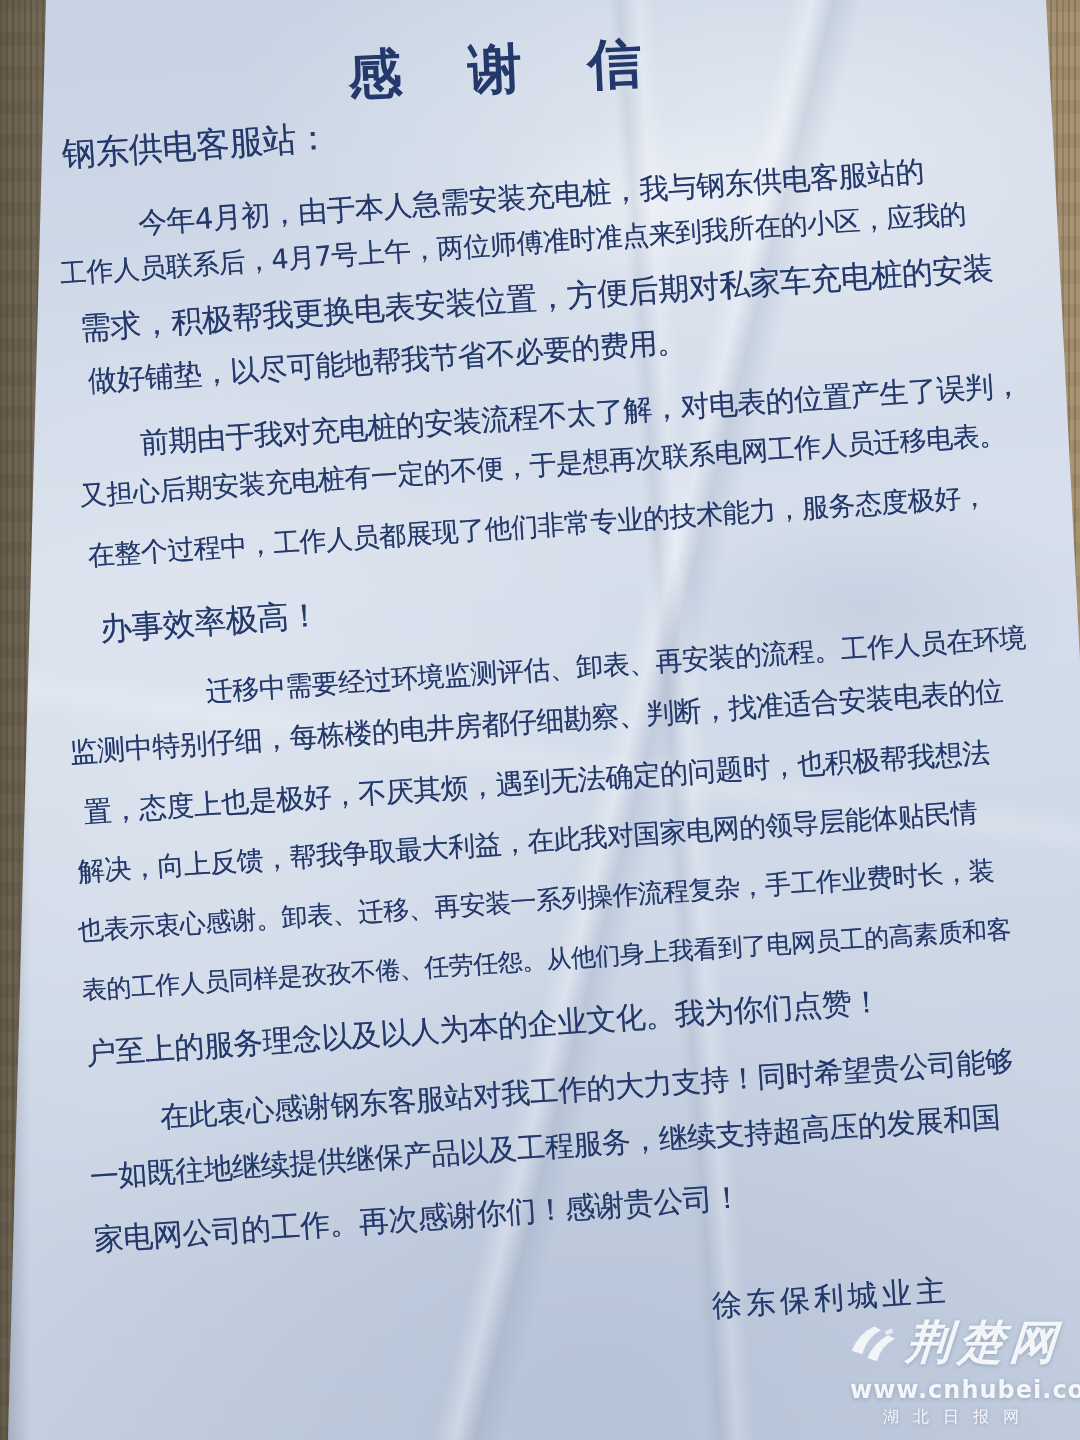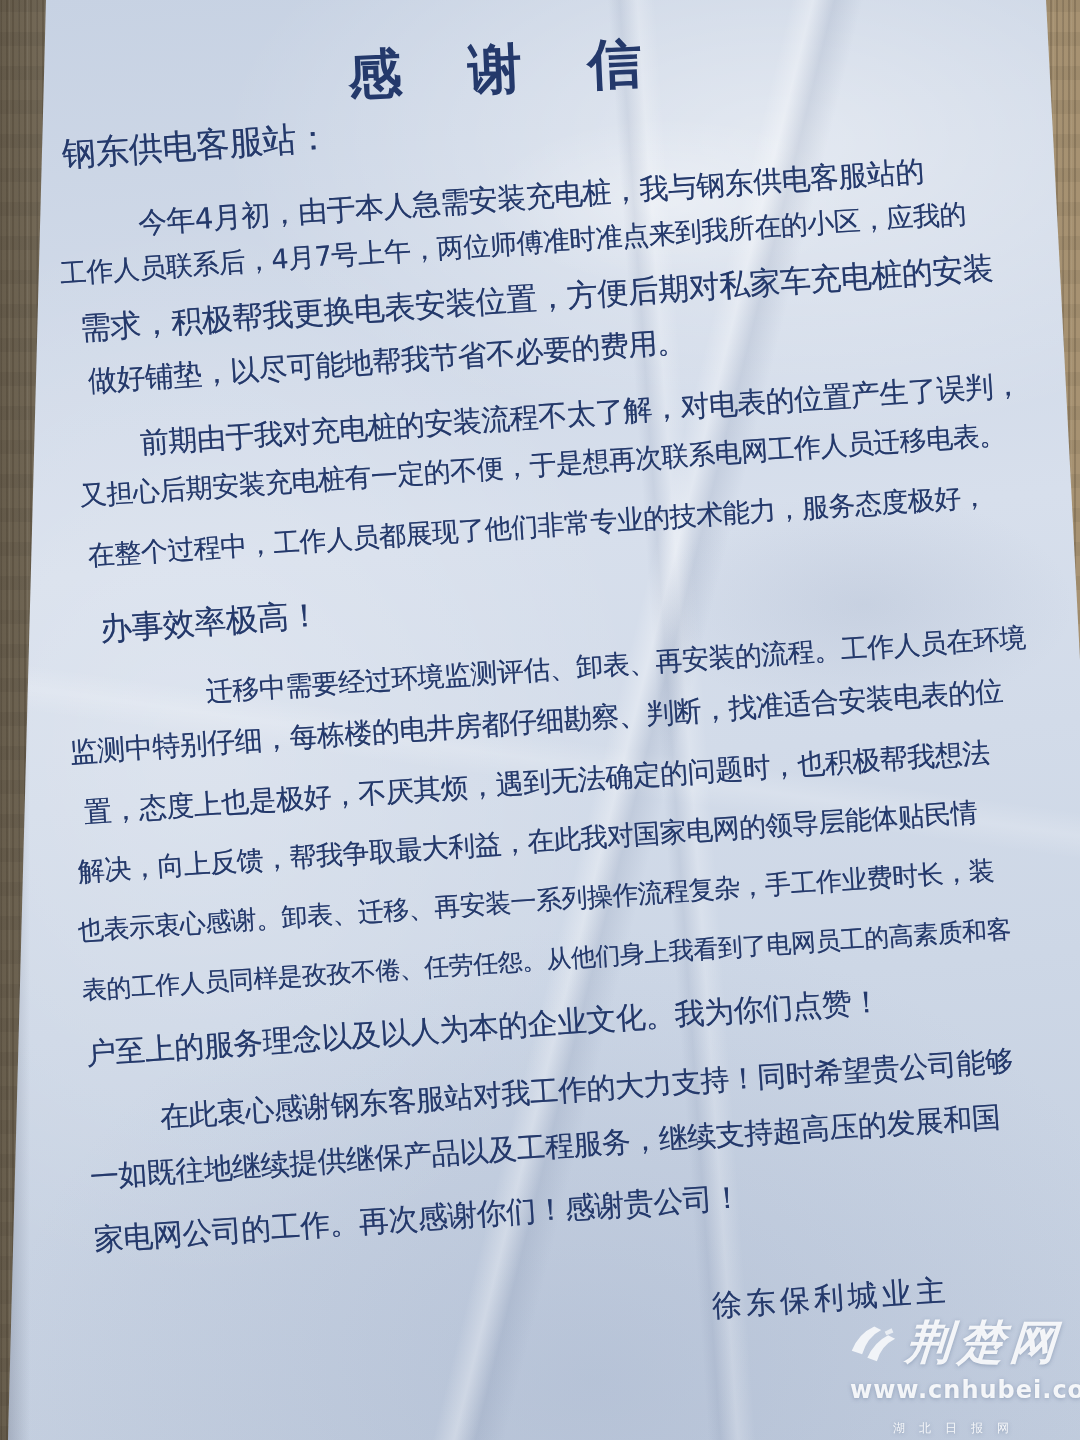--- a/index.html
+++ b/index.html
@@ -63,21 +63,21 @@
     color:rgba(255,255,255,.88);text-align:center;
     text-shadow:0 1px 4px rgba(90,110,145,.45);
   }
   .wm-row1{display:flex;align-items:center;justify-content:flex-start;gap:4px;}
   .wm-icon{width:52px;height:44px;flex:0 0 auto;opacity:.9;}
   .wm-name{
     font-size:46px;font-weight:bold;font-style:italic;
     letter-spacing:6px;transform:skewX(-4deg);white-space:nowrap;
   }
   .wm-url{font-size:24px;font-weight:bold;letter-spacing:1px;margin-top:2px;white-space:nowrap;}
-  .wm-sub{font-size:12px;letter-spacing:14px;margin-top:16px;white-space:nowrap;}
+  .wm-sub{font-size:16px;letter-spacing:14px;margin-top:3px;white-space:nowrap;}
 </style>
 </head>
 <body>
 
 <div class="photo">
   <div class="wood"></div>
 
   <div class="paper">
     <div class="creases"></div>
 

